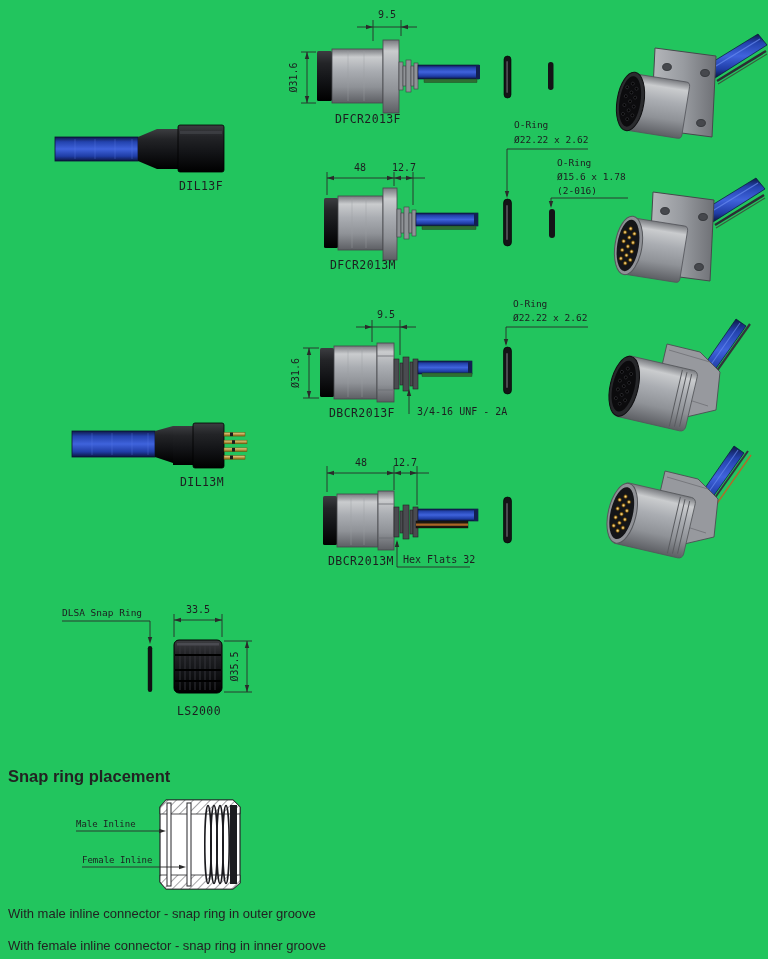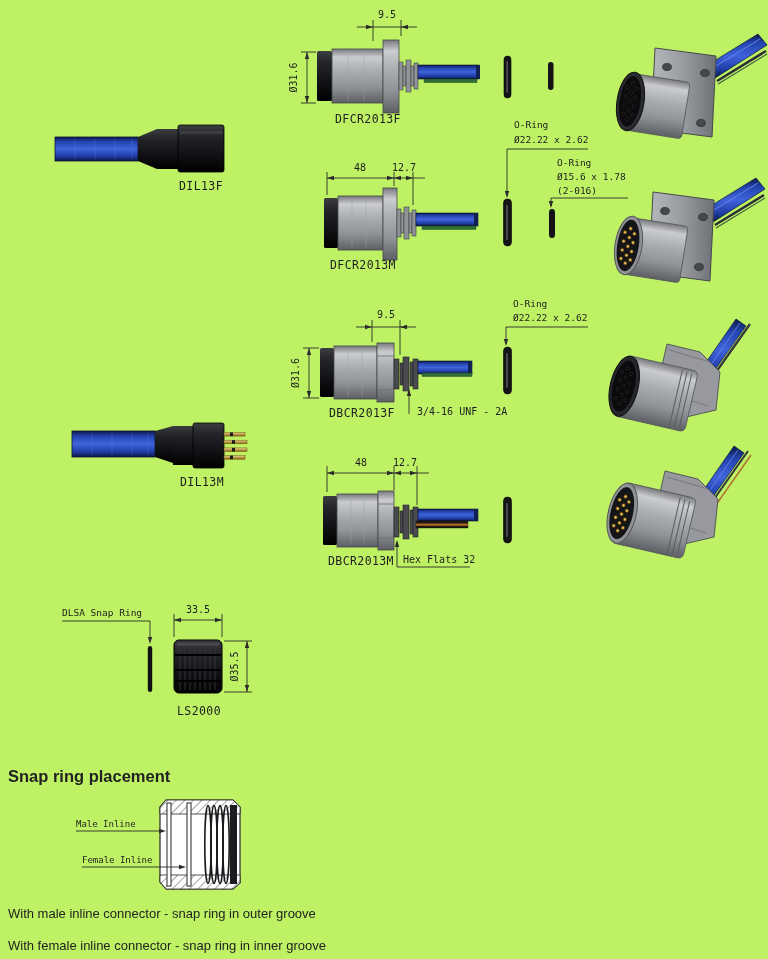--- a/index.html
+++ b/index.html
@@ -1,16 +1,16 @@
 <!DOCTYPE html>
 <html style="--cable_blue: #2f55cc; --metal_gray: #a8abb0; --connector_black: #141417; --pin_gold: #c79a3e; --green_wire: #2f6d33; --orange_wire: #a96426; --line_color: #2b2b2b; --background: #ffffff;"><head>
 <meta charset="utf-8">
 <style>
   html,body{margin:0;padding:0;background:#ffffff;}
-  .page{position:relative;width:768px;height:959px;background:#bef264;overflow:hidden;
+  .page{position:relative;width:768px;height:959px;background:#22c55e;overflow:hidden;
         font-family:"Liberation Sans",sans-serif;}
   svg{display:block;}
   text{fill:#1d1d20;}
   .cad{font-family:"DejaVu Sans Mono",monospace;}
   .t9{font-size:9px;}
   .t95{font-size:9.5px;}
   .t10{font-size:10px;}
   .t11{font-size:11.5px;letter-spacing:.4px;}
   .heading{font-family:"Liberation Sans",sans-serif;font-weight:bold;font-size:16.5px;fill:#222;}
   .note{font-family:"Liberation Sans",sans-serif;font-size:13px;fill:#222;}

